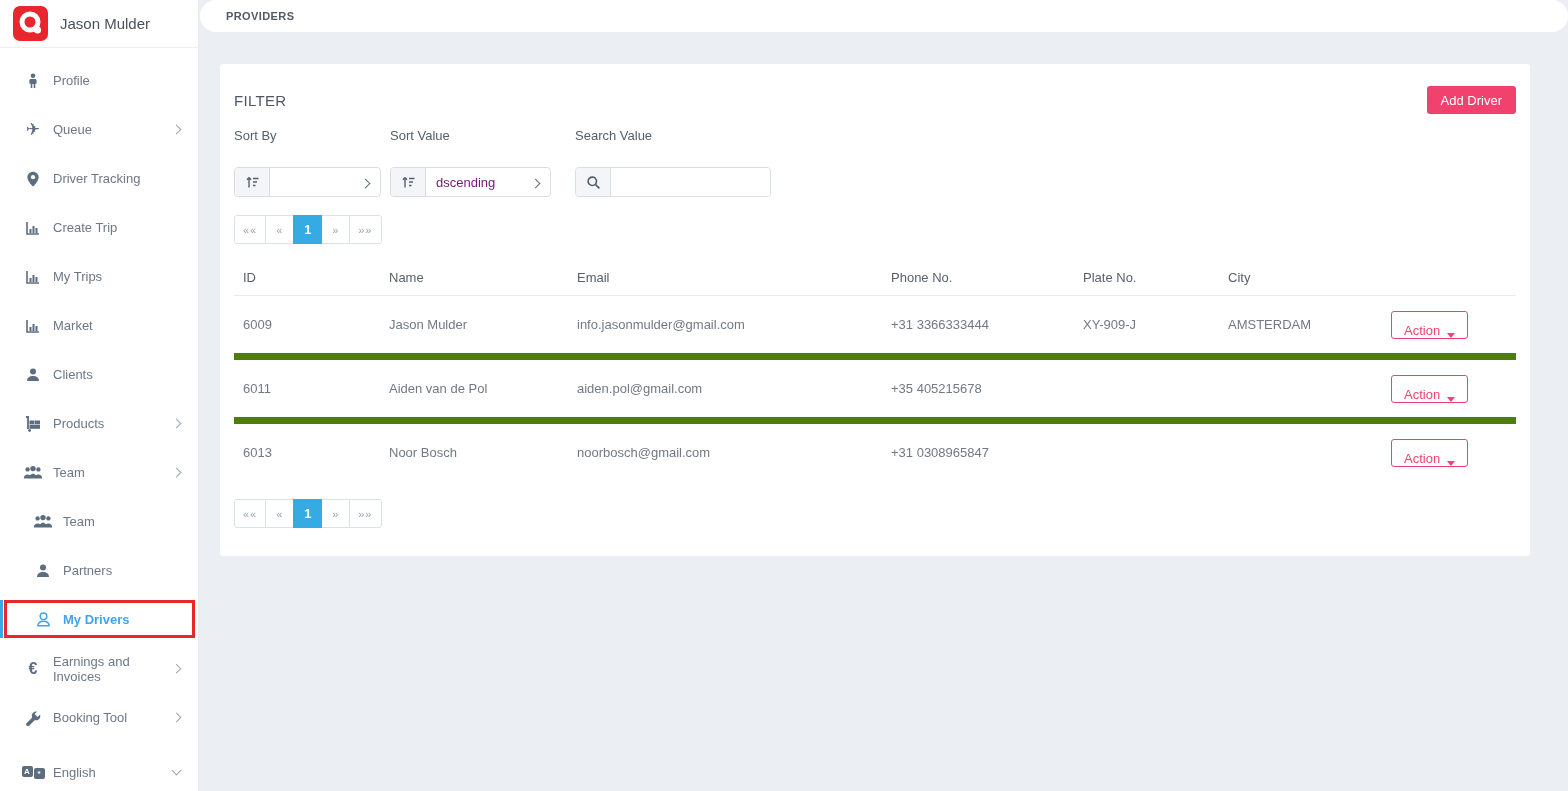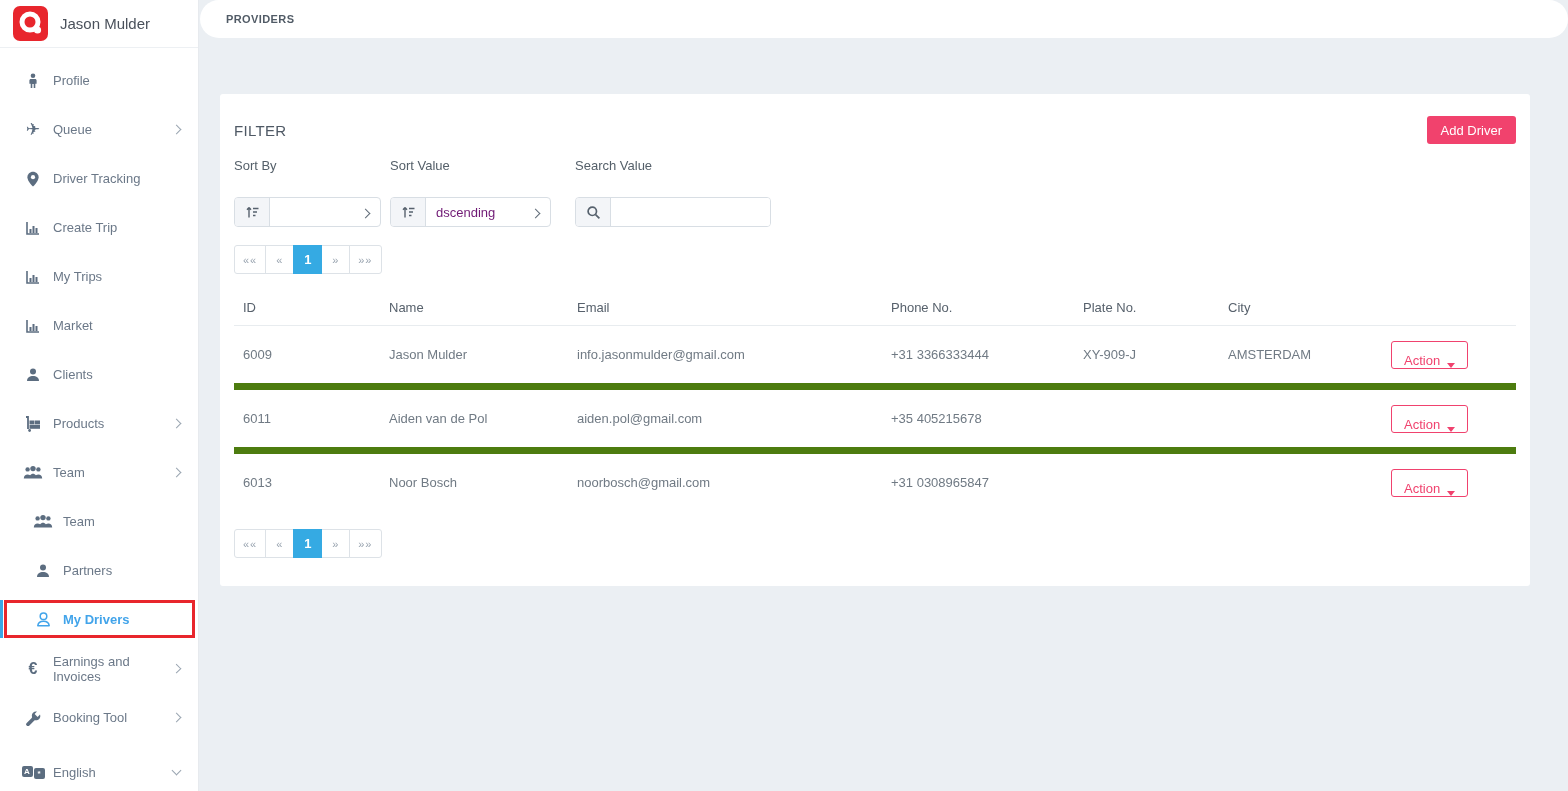--- a/index.html
+++ b/index.html
@@ -22,26 +22,26 @@
   .active-bar { position:absolute; left:0; top:5px; bottom:6px; width:3px; background:#3aa7e6; }
   .red-annotation { position:absolute; left:4px; right:3px; top:5px; bottom:6px; border:3px solid #e8262c; pointer-events:none; }
   .plane-glyph { font-size:17px; line-height:1; }
   .euro-glyph { font-size:16px; font-weight:bold; line-height:1; }
   .lang-badges { display:flex; }
   .lang-badge { width:11px; height:11px; background:#5c6d80; border-radius:2px; color:#fff; font-size:8px; font-weight:bold; display:flex; align-items:center; justify-content:center; }
   .lang-badge.b2 { margin-left:1px; margin-top:2px; }
   .mi-english { margin-top:6px; }
 
   
-  .topbar { position:absolute; left:200px; right:0; top:0; height:38px; background:#fff;border-radius:22px; }
+  .topbar { position:absolute; left:200px; right:0; top:0; height:32px; background:#fff;border-radius:22px; }
   .topbar-title { position:absolute; left:26px; top:50%; transform:translateY(-50%); font-size:11px; font-weight:600; letter-spacing:.4px; color:#515b66; }
 
   
   .main { position:absolute; left:200px; right:0; top:48px; bottom:0; background:#ebeff3; }
-  .card { position:absolute; left:20px; top:16px; width:1310px; background:#fff; border-radius:3px; padding:22px 14px 28px 14px;margin-top:30px; }
+  .card { position:absolute; left:20px; top:16px; width:1310px; background:#fff; border-radius:3px; padding:22px 14px 28px 14px; }
 
   .card-head { display:flex; align-items:center; justify-content:space-between; height:28px; }
   .filter-title { font-size:15px; color:#4e5864; letter-spacing:.3px; }
   .btn-add { height:28px; padding:0 14px; background:#f1426d; border:none; border-radius:3px; color:#fff; font-size:13px; font-family:inherit; cursor:pointer; }
 
   .filter-row { display:flex; margin-top:14px; }
   .fgroup { display:flex; flex-direction:column;gap:16px; }
   .fgroup.g1 { width:147px; margin-right:9px; }
   .fgroup.g2 { width:161px; margin-right:24px; }
   .fgroup.g3 { width:196px; }

